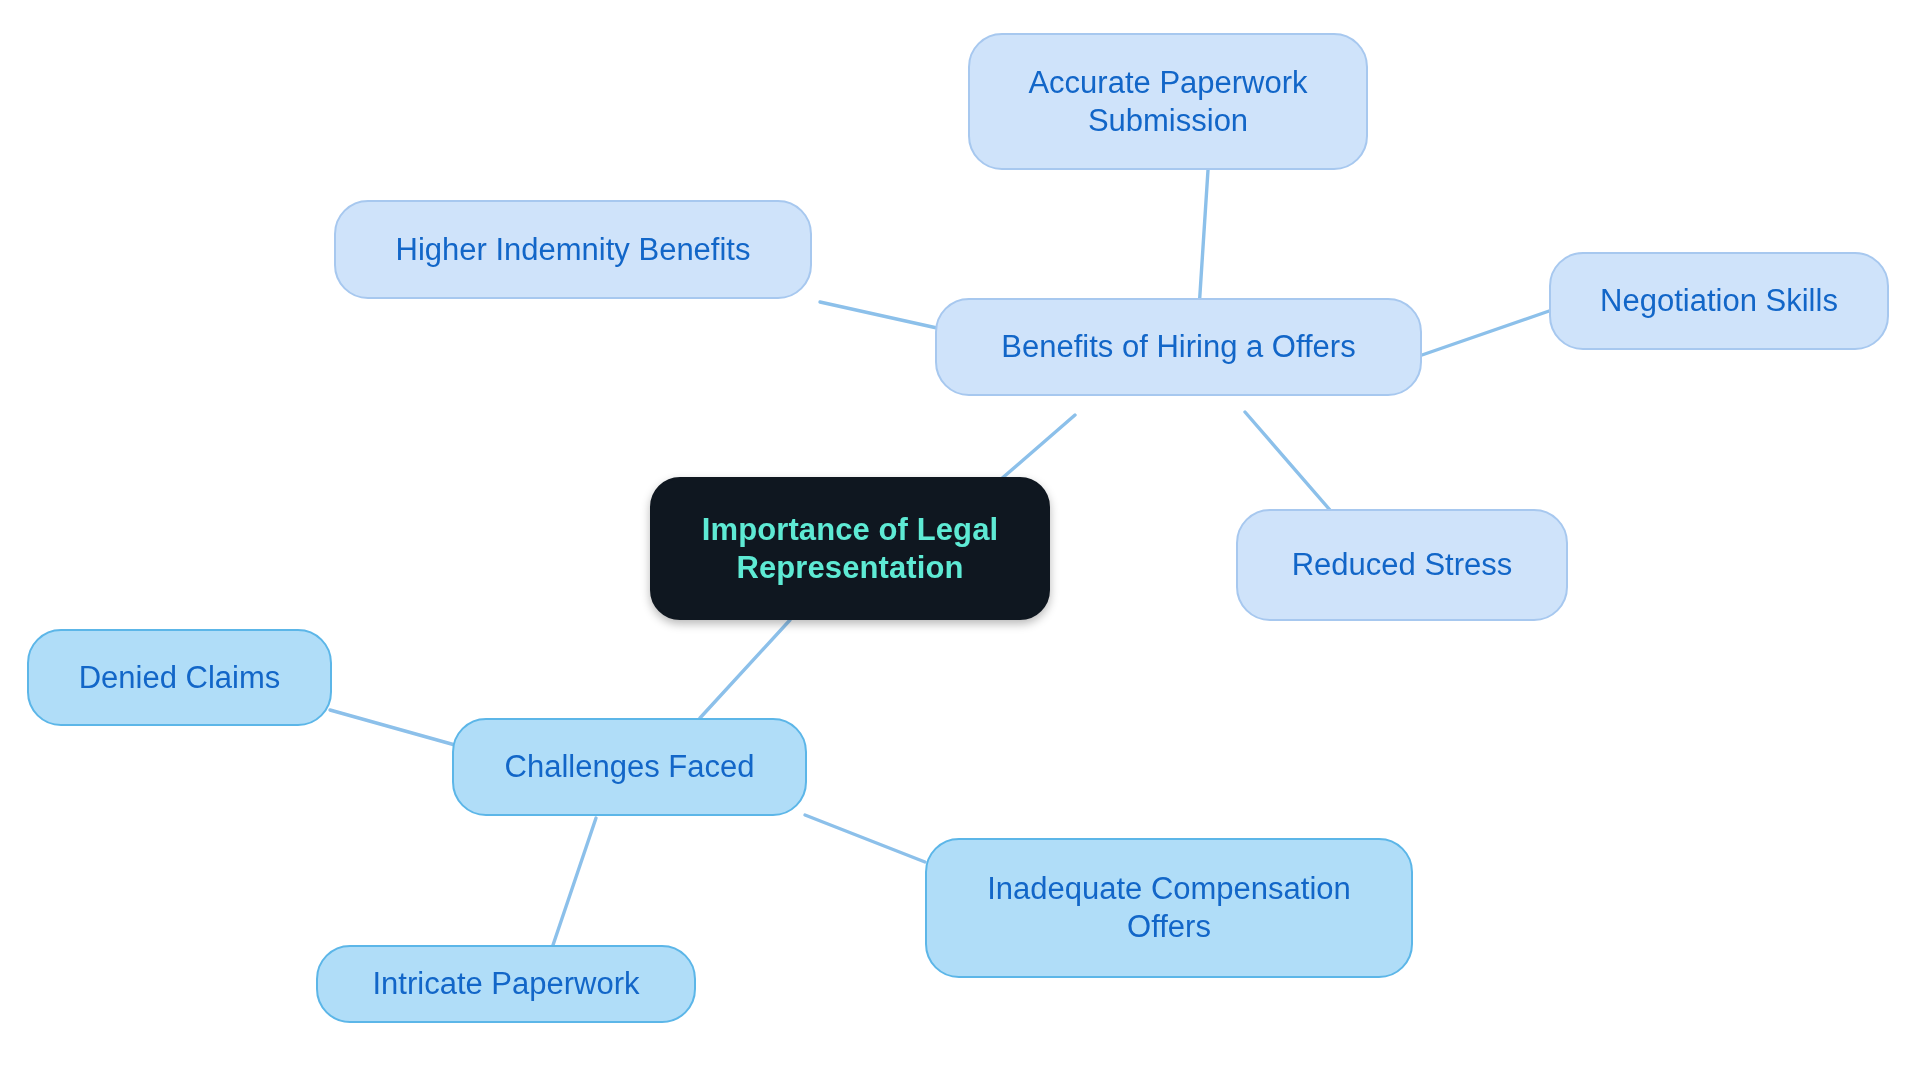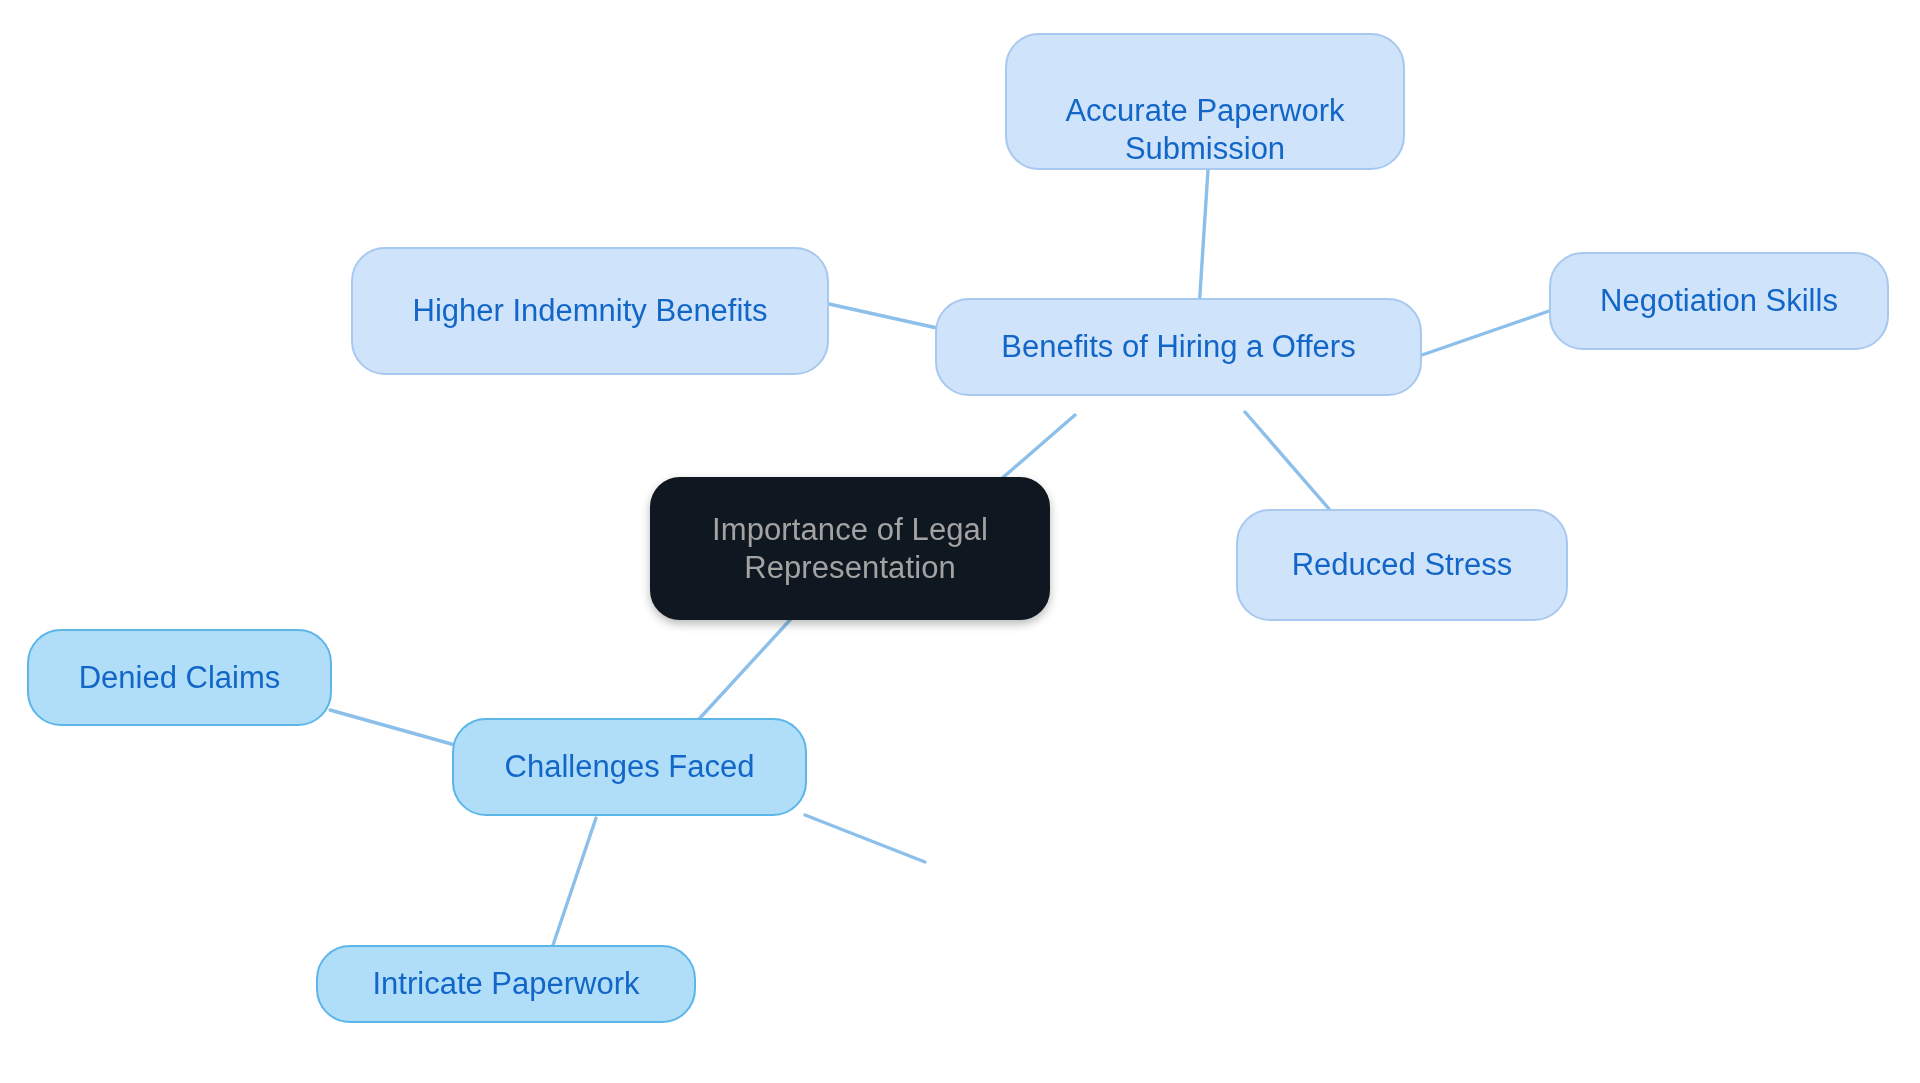--- a/index.html
+++ b/index.html
@@ -32,25 +32,26 @@
     justify-content: center;
     text-align: center;
     line-height: 1.22;
     border-style: solid;
     border-width: 2px;
     -webkit-font-smoothing: antialiased;
   }
   .node-root {
     background: #0f1720;
     border-color: #0f1720;
-    color: #a3a3a3;
+    color: #5eead4;
     border-radius: 30px;
     font-size: 31px;
     box-shadow: 0 4px 10px rgba(0,0,0,0.28);
     letter-spacing: 0.1px;
+    font-weight: bold;
   }
   .node-benefit {
     background: #cfe3fa;
     border-color: #a7c8ef;
     color: #1266c8;
     border-radius: 34px;
     font-size: 31px;
   }
   .node-challenge {
     background: #b0ddf8;
@@ -86,26 +87,26 @@
 
   <div class="node node-root" style="left:650px; top:477px; width:400px; height:143px;">
     <span class="node-label">Importance of Legal
 Representation</span>
   </div>
 
   <div class="node node-benefit" style="left:935px; top:298px; width:487px; height:98px;">
     <span class="node-label">Benefits of Hiring a Offers</span>
   </div>
 
-  <div class="node node-benefit" style="left:1005px; top:33px; width:400px; height:137px;align-items:flex-end;">
+  <div class="node node-benefit" style="left:968px; top:33px; width:400px; height:137px;">
     <span class="node-label">Accurate Paperwork
 Submission</span>
   </div>
 
-  <div class="node node-benefit" style="left:351px; top:200px; width:478px; height:128px;margin-top:47px;">
+  <div class="node node-benefit" style="left:334px; top:200px; width:478px; height:99px;">
     <span class="node-label">Higher Indemnity Benefits</span>
   </div>
 
   <div class="node node-benefit" style="left:1549px; top:252px; width:340px; height:98px;text-align:right;">
     <span class="node-label">Negotiation Skills</span>
   </div>
 
   <div class="node node-benefit" style="left:1236px; top:509px; width:332px; height:112px;">
     <span class="node-label">Reduced Stress</span>
   </div>
@@ -115,14 +116,18 @@
   </div>
 
   <div class="node node-challenge" style="left:452px; top:718px; width:355px; height:98px;">
     <span class="node-label">Challenges Faced</span>
   </div>
 
   <div class="node node-challenge" style="left:316px; top:945px; width:380px; height:78px;">
     <span class="node-label">Intricate Paperwork</span>
   </div>
 
+  <div class="node node-challenge" style="left:925px; top:838px; width:488px; height:140px;">
+    <span class="node-label">Inadequate Compensation
+Offers</span>
+  </div>
 
 </div>
 
 </body></html>

